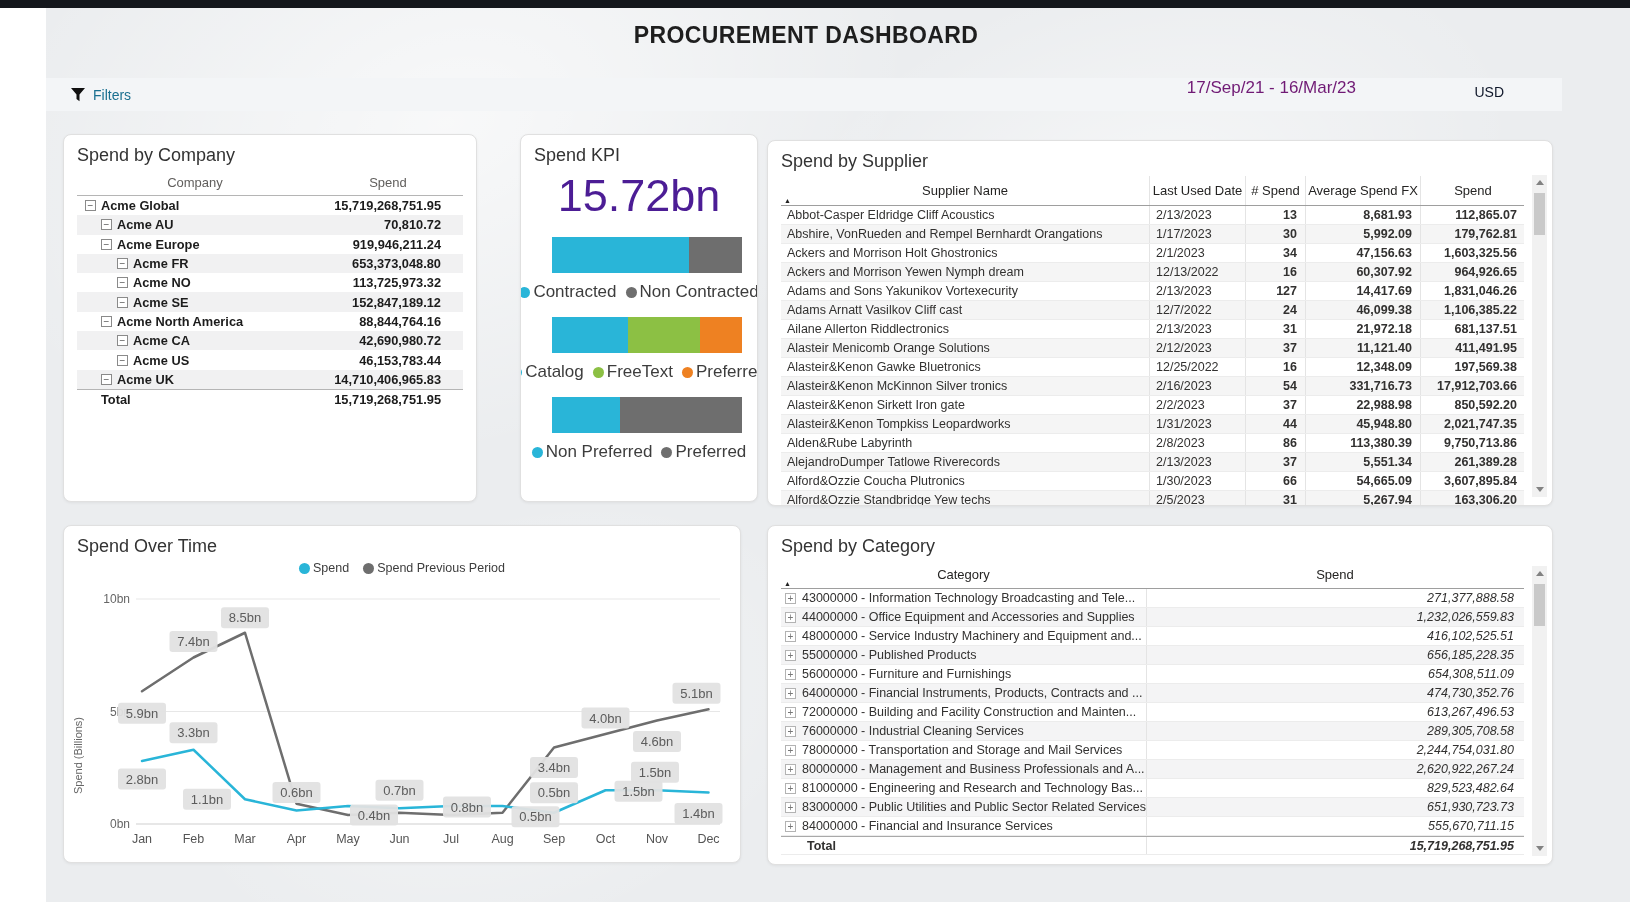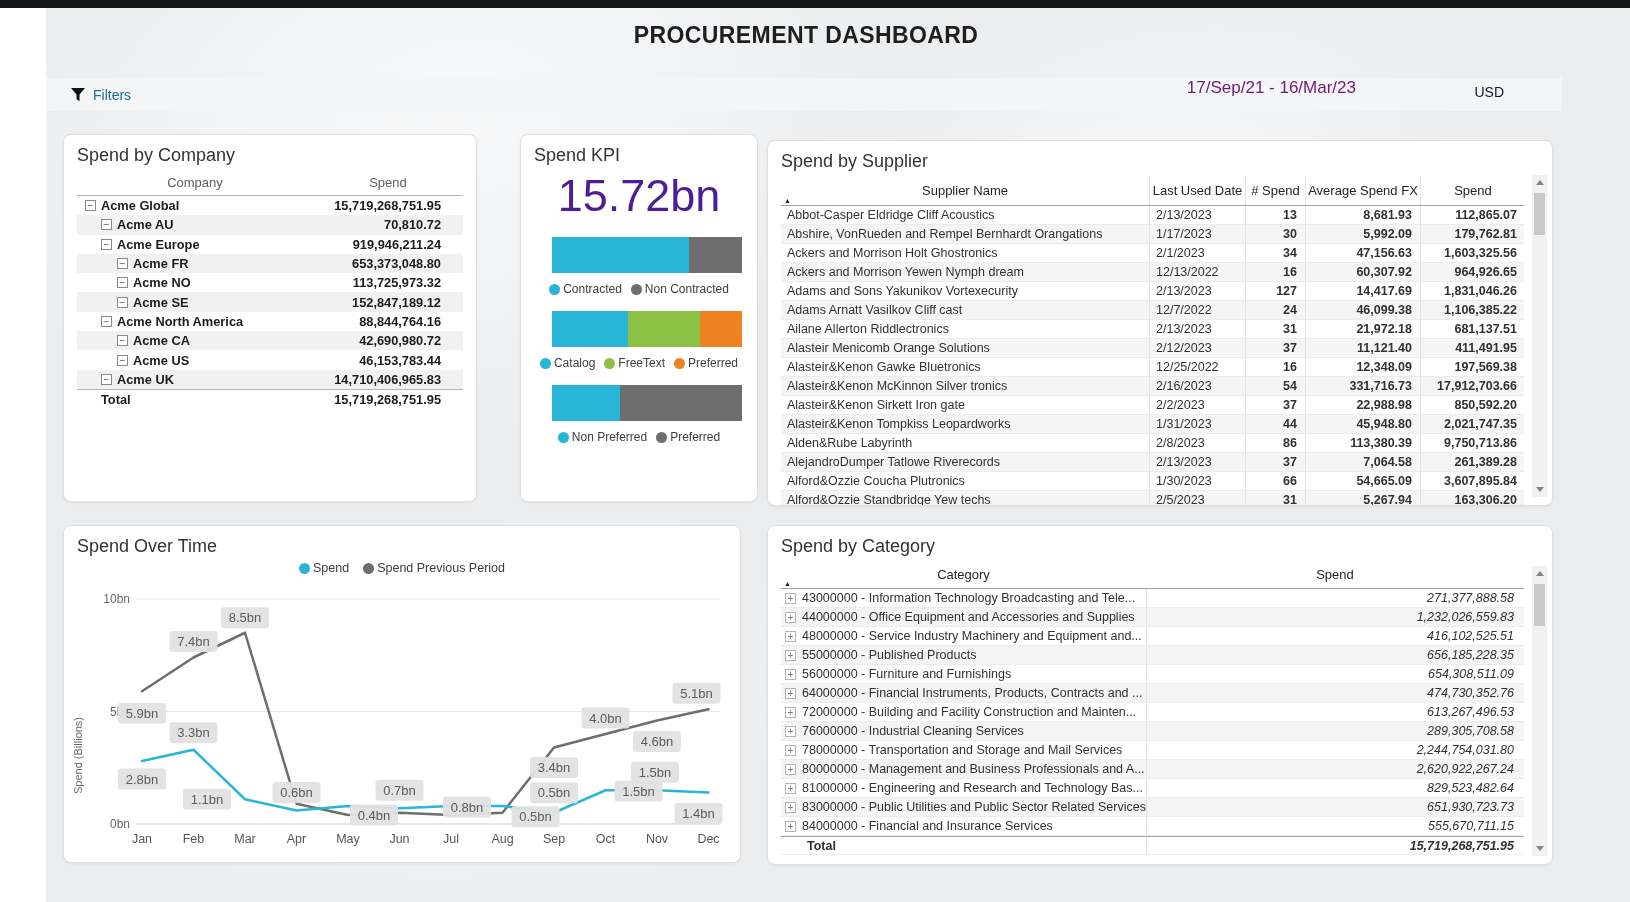--- a/index.html
+++ b/index.html
@@ -42,21 +42,21 @@
   .cval  { text-align:right; padding-right:22px; }
   .tree-toggle { width:11px; height:11px; border:1px solid #8a8a8a; color:#555; font-size:10px;
                  line-height:9px; text-align:center; flex:0 0 11px; background:#fff; font-weight:normal; }
 
   
   #card-kpi { left:474px; top:126px; width:238px; height:368px; }
   .kpi-value { text-align:center; font-size:45px; color:#4c1d95; margin-top:4px; }
   .kpi-bar { display:flex; height:36px; margin:15px 2px 0 18px; }
   .kpi-seg { height:100%; }
   .kpi-legend { display:flex; justify-content:center; gap:9px; margin-top:9px;
-                font-size:12px; color:#3d3d3d; white-space:nowrap; }
+                font-size:17px; color:#3d3d3d; white-space:nowrap; }
   .kpi-legend .item { display:flex; align-items:center; }
   .dot { width:11px; height:11px; border-radius:50%; display:inline-block; margin-right:3px; flex:0 0 11px; }
 
   
   #card-supplier { left:721px; top:132px; width:786px; height:366px; padding-right:28px; }
   .sup-header, .sup-row { display:grid; grid-template-columns:368px 96px 60px 115px 105px; }
   .sup-header { height:30px; font-size:13px; color:#252423; border-bottom:1px solid #9e9e9e; }
   .sup-header .hcell { position:relative; display:flex; align-items:center; justify-content:center;
                        height:100%; text-align:center; }
   .sup-header .hcell + .hcell, .sup-row .cell + .cell { border-left:1px solid #e4e4e4; }
@@ -373,21 +373,21 @@
           <div class="cell cell-l">Alden&amp;Rube Labyrinth</div>
           <div class="cell cell-l">2/8/2023</div>
           <div class="cell cell-r">86</div>
           <div class="cell cell-r">113,380.39</div>
           <div class="cell cell-r">9,750,713.86</div>
         </div>
         <div class="sup-row alt">
           <div class="cell cell-l">AlejandroDumper Tatlowe Riverecords</div>
           <div class="cell cell-l">2/13/2023</div>
           <div class="cell cell-r">37</div>
-          <div class="cell cell-r">7,064.58</div>
+          <div class="cell cell-r">5,551.34</div>
           <div class="cell cell-r">261,389.28</div>
         </div>
         <div class="sup-row">
           <div class="cell cell-l">Alford&amp;Ozzie Coucha Plutronics</div>
           <div class="cell cell-l">1/30/2023</div>
           <div class="cell cell-r">66</div>
           <div class="cell cell-r">54,665.09</div>
           <div class="cell cell-r">3,607,895.84</div>
         </div>
         <div class="sup-row alt">

